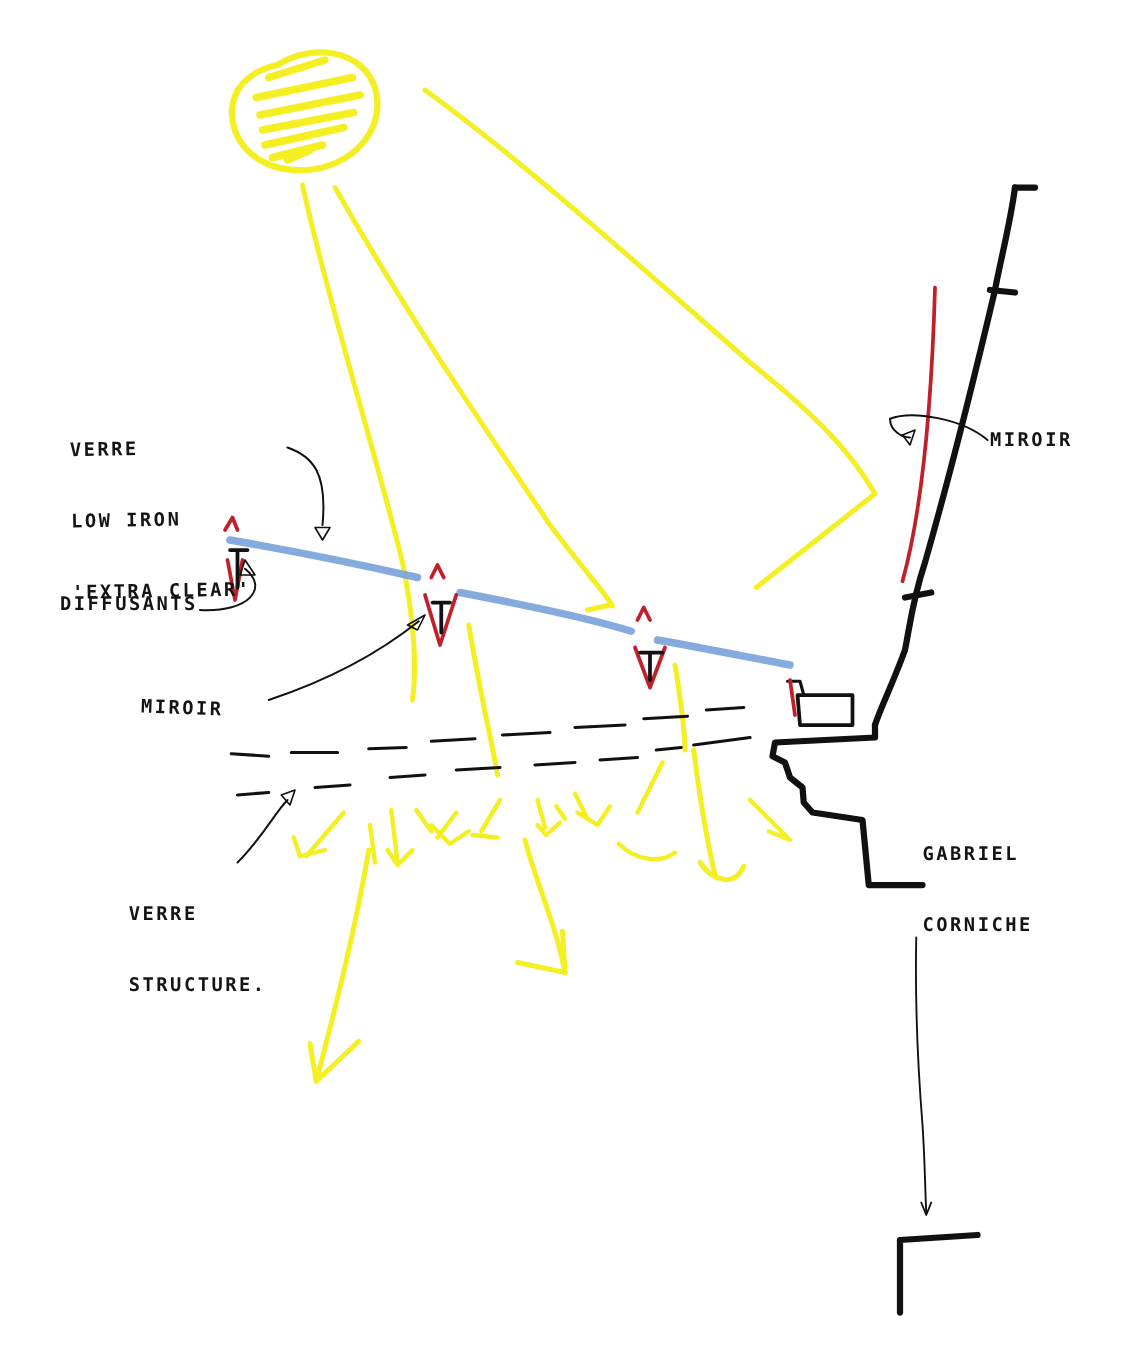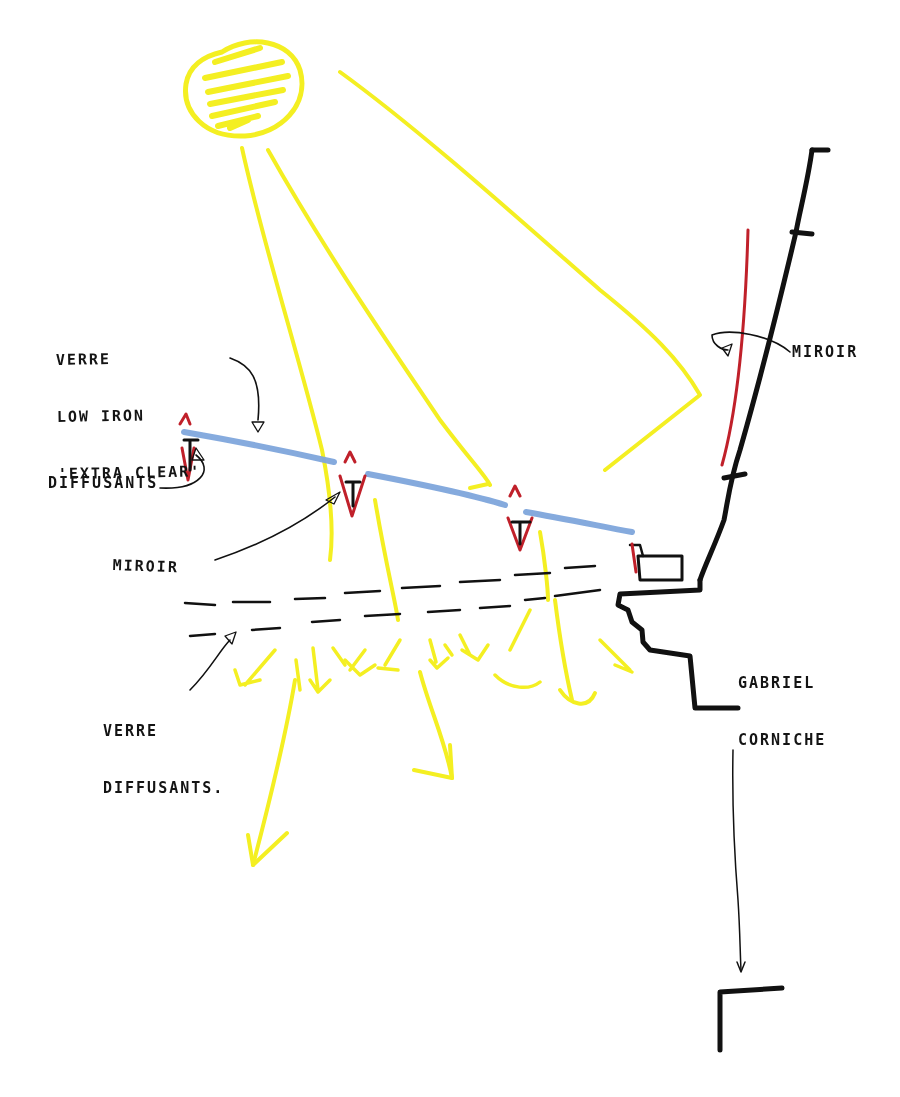--- a/index.html
+++ b/index.html
@@ -149,21 +149,21 @@
   <div>LOW IRON</div>
   <div>'EXTRA CLEAR'</div>
 </div>
 
 <div class="label lbl-structure">DIFFUSANTS</div>
 
 <div class="label lbl-miroir1">MIROIR</div>
 
 <div class="label lbl-lames">
   <div>VERRE</div>
-  <div>DIFFUSANTS.</div>
+  <div>STRUCTURE.</div>
 </div>
 
 <div class="label lbl-miroir2">MIROIR</div>
 
 <div class="label lbl-corniche">
   <div>GABRIEL</div>
   <div>CORNICHE</div>
 </div>
 
 </body></html>

